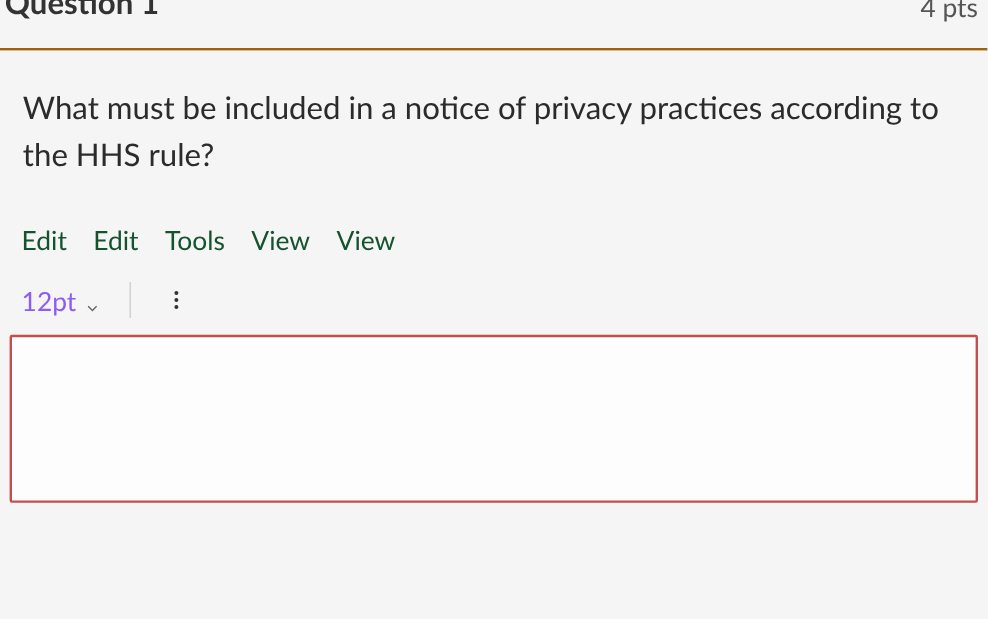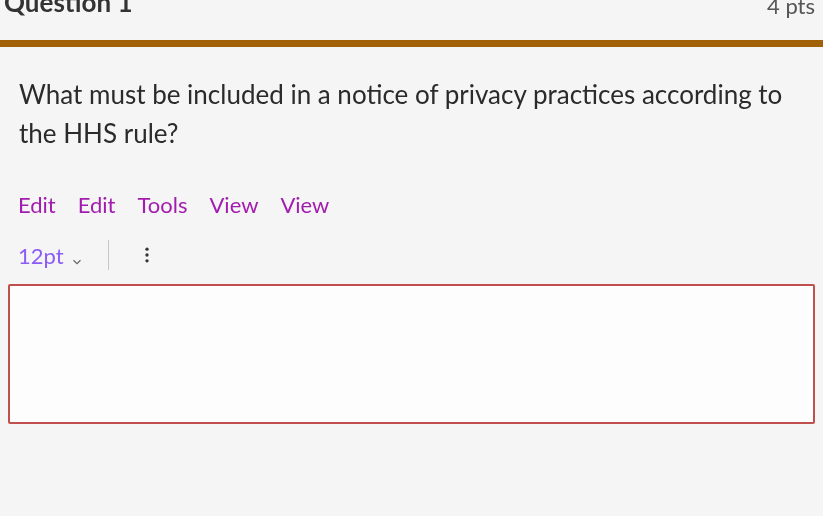--- a/index.html
+++ b/index.html
@@ -13,21 +13,21 @@
       width: 823px;
       height: 516px;
       overflow: hidden;
       color: #2d2d2d;
     }
     .header-row {
       display: flex;
       justify-content: space-between;
       align-items: baseline;
       padding: 0 8px 8px 4px;
-      border-bottom: 7px solid #a16207;
+      border-bottom: 2px solid #a16207;
     }
     .question-label {
       font-size: 26px;
       font-weight: 700;
       color: #333;
       position: relative;
       top: -14px;
       overflow: hidden;
     }
     .points-label {
@@ -43,21 +43,21 @@
       padding: 28px 10px 28px 19px;
     }
     .editor-wrap {
       padding: 0 4px;
     }
     .menubar {
       display: flex;
       gap: 22px;
       padding: 10px 14px 14px 14px;
       font-size: 22px;
-      color: #a21caf;
+      color: #14532d;
       align-items: flex-end;
     }
     .menubar .menu-item {
       cursor: pointer;
     }
     .toolbar {
       display: flex;
       align-items: center;
       gap: 18px;
       padding: 8px 14px 14px 14px;

